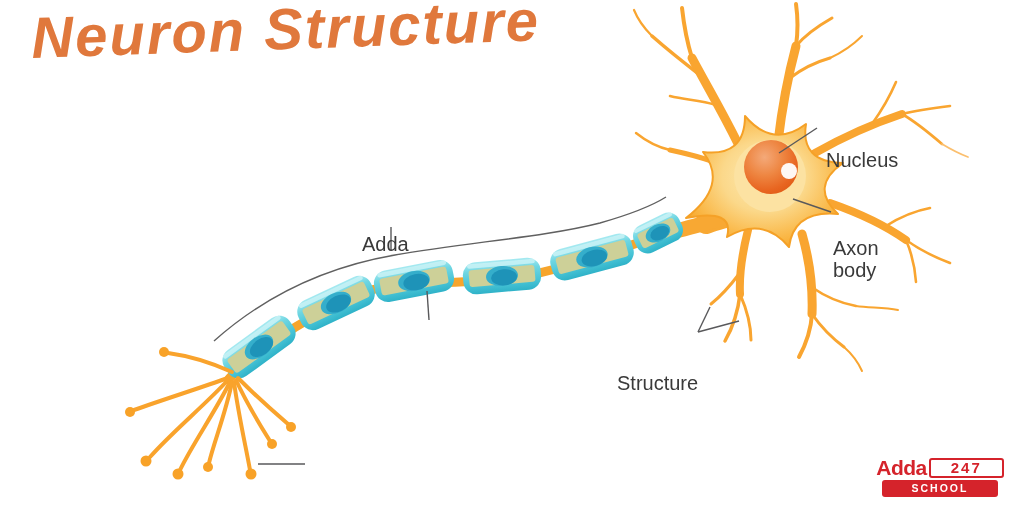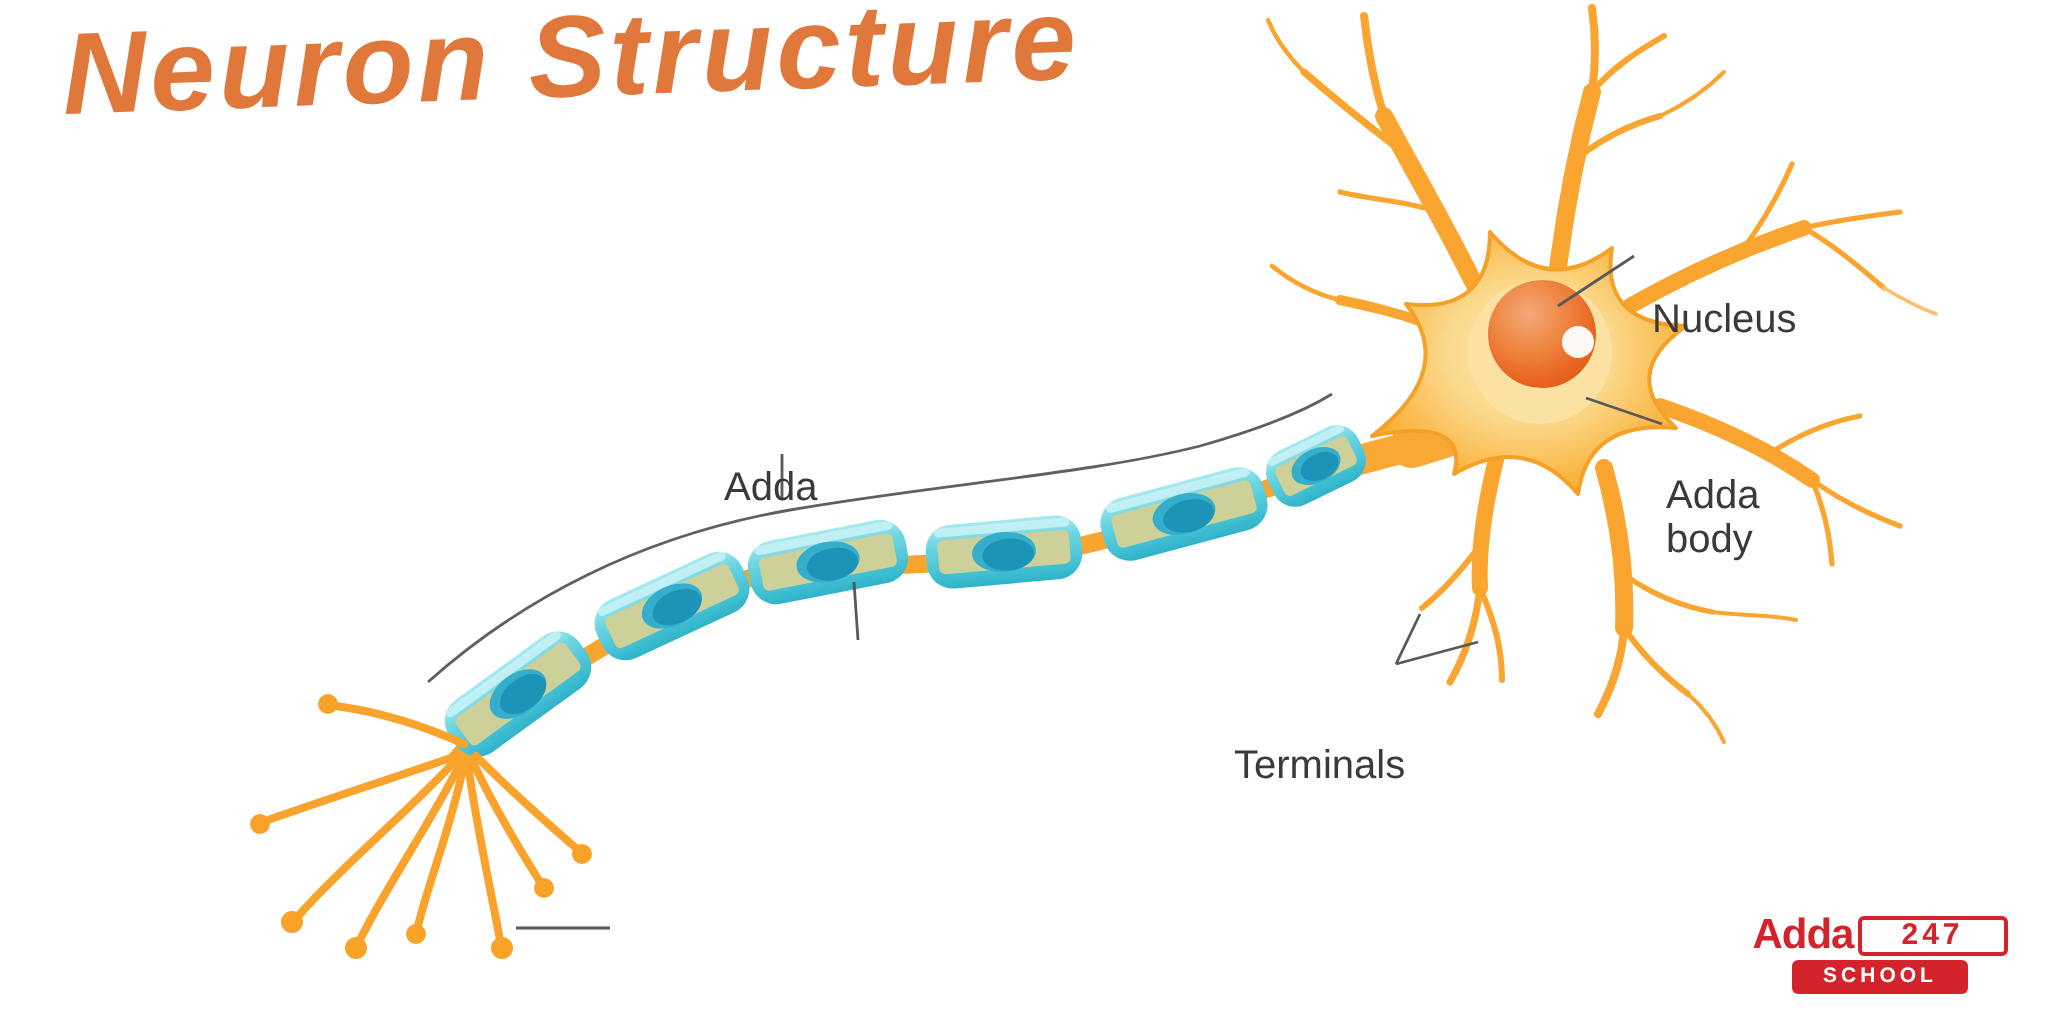--- a/index.html
+++ b/index.html
@@ -36,21 +36,21 @@
     color:#D5232B;font-weight:bold;font-size:21px;letter-spacing:-0.5px;
   }
   .logo-num{
     color:#D5232B;font-weight:bold;font-size:15px;
     border:2px solid #D5232B;border-radius:3px;
     padding:0 20px;letter-spacing:2px;line-height:16px;
   }
   .logo-bar{
     background:#D5232B;color:#ffffff;font-weight:bold;font-size:10.5px;
     letter-spacing:2px;text-align:center;border-radius:3px;
-    width:88px;padding:2px 0 3px 0;
+    width:116px;padding:2px 0 3px 0;
   }
 </style>
 </head>
 <body>
 
 <div class="stage">
 
   <h1 class="title">Neuron Structure</h1>
 
   <svg class="diagram" viewBox="0 0 1024 512" xmlns="http://www.w3.org/2000/svg">
@@ -199,23 +199,23 @@
       <path d="M 831 212 L 793 199"></path>
       <path d="M 391 227 L 391 250"></path>
       <path d="M 429 320 L 427 291"></path>
       <path d="M 698 332 L 710 307"></path>
       <path d="M 698 332 L 739 321"></path>
       <path d="M 305 464 L 258 464"></path>
     </g>
   </svg>
 
   <div class="lbl lbl-nucleus">Nucleus</div>
-  <div class="lbl lbl-cellbody">Adda body</div>
+  <div class="lbl lbl-cellbody">Axon body</div>
   <div class="lbl lbl-axon">Adda</div>
-  <div class="lbl lbl-dendrites">Terminals</div>
+  <div class="lbl lbl-dendrites">Structure</div>
 
   <div class="logo">
     <div class="logo-row">
       <span class="logo-brand">Adda</span>
       <span class="logo-num">247</span>
     </div>
     <div class="logo-bar">SCHOOL</div>
   </div>
 
 </div>

